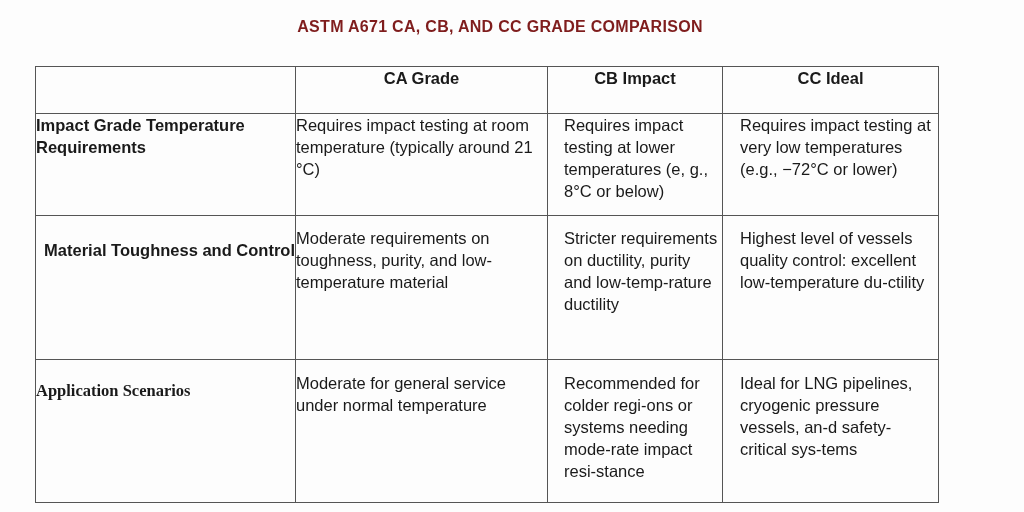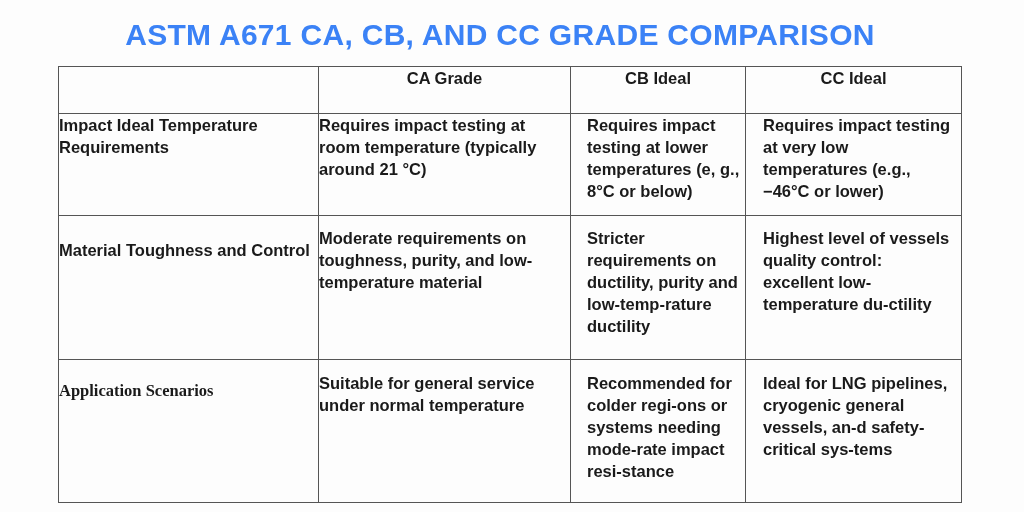--- a/index.html
+++ b/index.html
@@ -6,25 +6,25 @@
   body {
     width: 1024px; height: 512px; overflow: hidden;
     background: #fdfdfd;
     font-family: "Liberation Sans", "DejaVu Sans", sans-serif;
     color: #1a1a1a;
     position: relative;
   }
   .title {
     position: absolute; left: 0; top: 18px; width: 1000px;
     text-align: center;
-    font-size: 30px; font-weight: bold; letter-spacing: 0.3px;
-    color: #3b82f6;
+    font-size: 16px; font-weight: bold; letter-spacing: 0.3px;
+    color: #7f1d1d;
   }
   table.cmp {
-    position: absolute; left: 58px; top: 66px;
+    position: absolute; left: 35px; top: 66px;
     border-collapse: collapse;
     table-layout: fixed;
     width: 903px;
   }
   table.cmp td, table.cmp th {
     border: 1.5px solid #555;
     vertical-align: top;
     font-size: 16.5px;
     line-height: 22px;
     padding: 0;
@@ -32,65 +32,65 @@
   th.colhead {
     height: 46px; vertical-align: middle; text-align: center;
     font-weight: bold; font-size: 17px;
   }
   td.rowhead {
     font-weight: bold; font-size: 17px; line-height: 21px;
     padding: 22px 10px 0 16px;
   }
   td.cell {
     padding: 12px 8px 0 21px;
-    font-weight: bold;
+    font-weight: normal;
   }
   td.cell.narrow { padding-left: 16px; padding-right: 4px; }
   td.cell.cc { padding-left: 17px; padding-right: 4px; }
   tr.r1 td { height: 101px; }
   tr.r2 td { height: 120px; }
   tr.r3 td { height: 122px; }
   tr.r3 td.cell { padding-top: 12px; }
-  tr.r2 td.rowhead { padding-top: 23px; }
+  tr.r2 td.rowhead { padding-top: 23px; text-align: right; }
   tr.r3 td.rowhead { padding-top: 20px; font-family: Liberation Serif, serif; }
   tr.r2 td.cell { padding-top: 11px; }
 </style>
 </head>
 <body>
 
 <div class="title">ASTM A671 CA, CB, AND CC GRADE COMPARISON</div>
 
 <table class="cmp">
   <colgroup>
     <col style="width:260px">
     <col style="width:252px">
     <col style="width:175px">
     <col style="width:216px">
   </colgroup>
   <thead>
     <tr>
       <th class="colhead"></th>
       <th class="colhead">CA Grade</th>
-      <th class="colhead">CB Ideal</th>
+      <th class="colhead">CB Impact</th>
       <th class="colhead">CC Ideal</th>
     </tr>
   </thead>
   <tbody>
     <tr class="r1">
-      <td class="rowhead">Impact Ideal Temperature Requirements</td>
+      <td class="rowhead">Impact Grade Temperature Requirements</td>
       <td class="cell">Requires impact testing at room temperature (typically around 21 °C)</td>
       <td class="cell narrow">Requires impact testing at lower temperatures (e, g., 8°C or below)</td>
-      <td class="cell cc">Requires impact testing at very low temperatures (e.g., −46°C or lower)</td>
+      <td class="cell cc">Requires impact testing at very low temperatures (e.g., −72°C or lower)</td>
     </tr>
     <tr class="r2">
       <td class="rowhead">Material Toughness and Control</td>
       <td class="cell">Moderate requirements on toughness, purity, and low-temperature material</td>
       <td class="cell narrow">Stricter requirements on ductility, purity and low-temp-rature ductility</td>
       <td class="cell cc">Highest level of vessels quality control: excellent low-temperature du-ctility</td>
     </tr>
     <tr class="r3">
       <td class="rowhead">Application Scenarios</td>
-      <td class="cell">Suitable for general service under normal temperature</td>
+      <td class="cell">Moderate for general service under normal temperature</td>
       <td class="cell narrow">Recommended for colder regi-ons or systems needing mode-rate impact resi-stance</td>
-      <td class="cell cc">Ideal for LNG pipelines, cryogenic general vessels, an-d safety-critical sys-tems</td>
+      <td class="cell cc">Ideal for LNG pipelines, cryogenic pressure vessels, an-d safety-critical sys-tems</td>
     </tr>
   </tbody>
 </table>
 
 </body></html>

